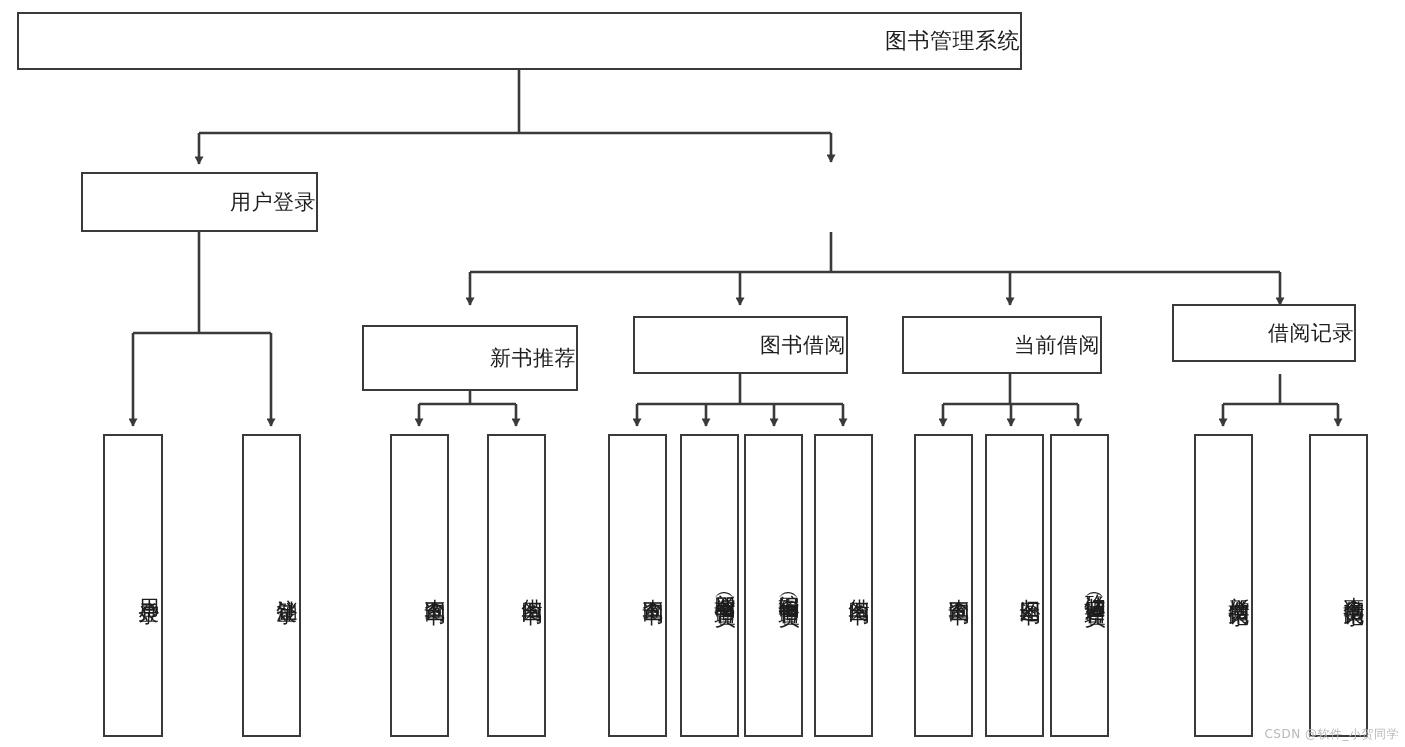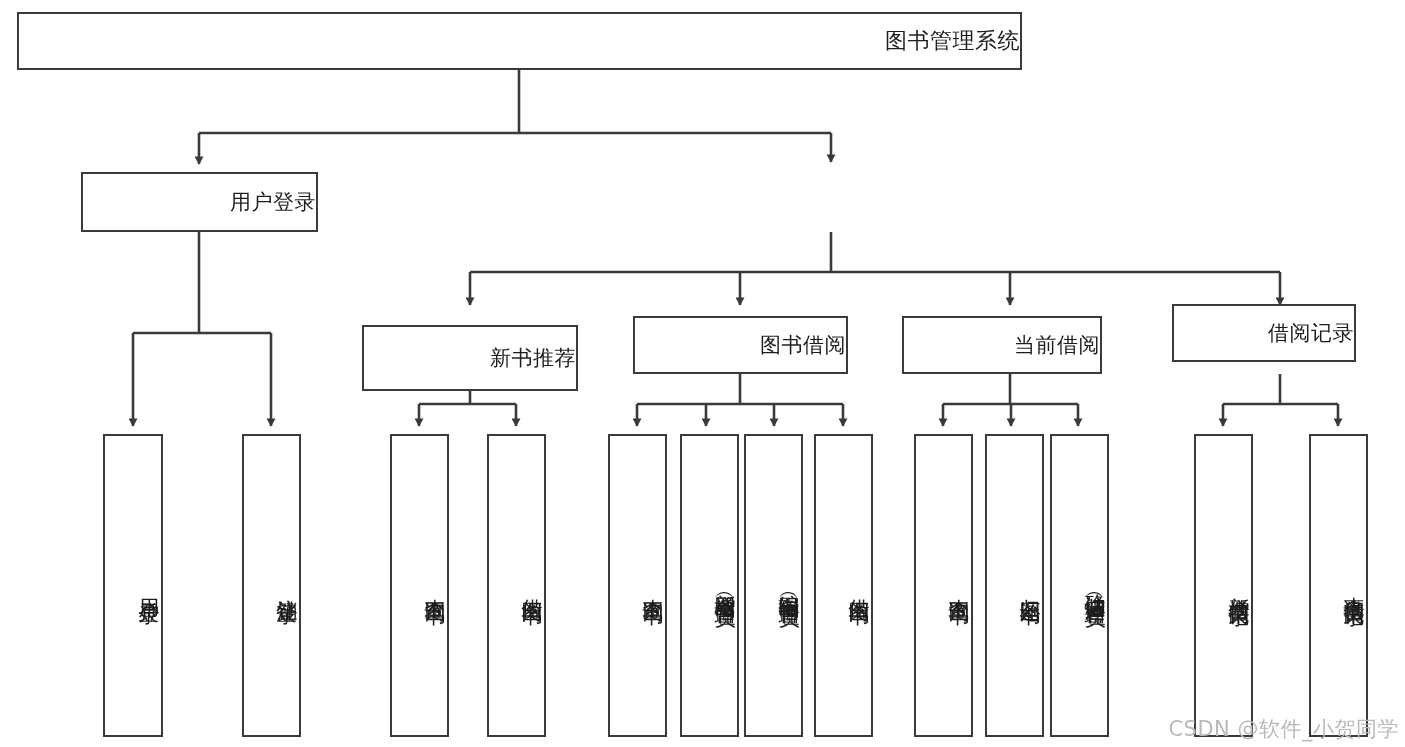--- a/index.html
+++ b/index.html
@@ -48,21 +48,21 @@
     writing-mode: vertical-rl;
     text-orientation: upright;
     letter-spacing: 2px;
     font-size: 21px;
   }
   .node.root .label { font-size: 22px; }
   .watermark {
     position: absolute;
     right: 6px;
     bottom: 4px;
-    font-size: 21px;
+    font-size: 12px;
     color: #b9b9b9;
     letter-spacing: 0.5px;
     z-index: 5;
     white-space: nowrap;
   }
 </style>
 </head>
 <body>
 
 <div id="diagram-root">

